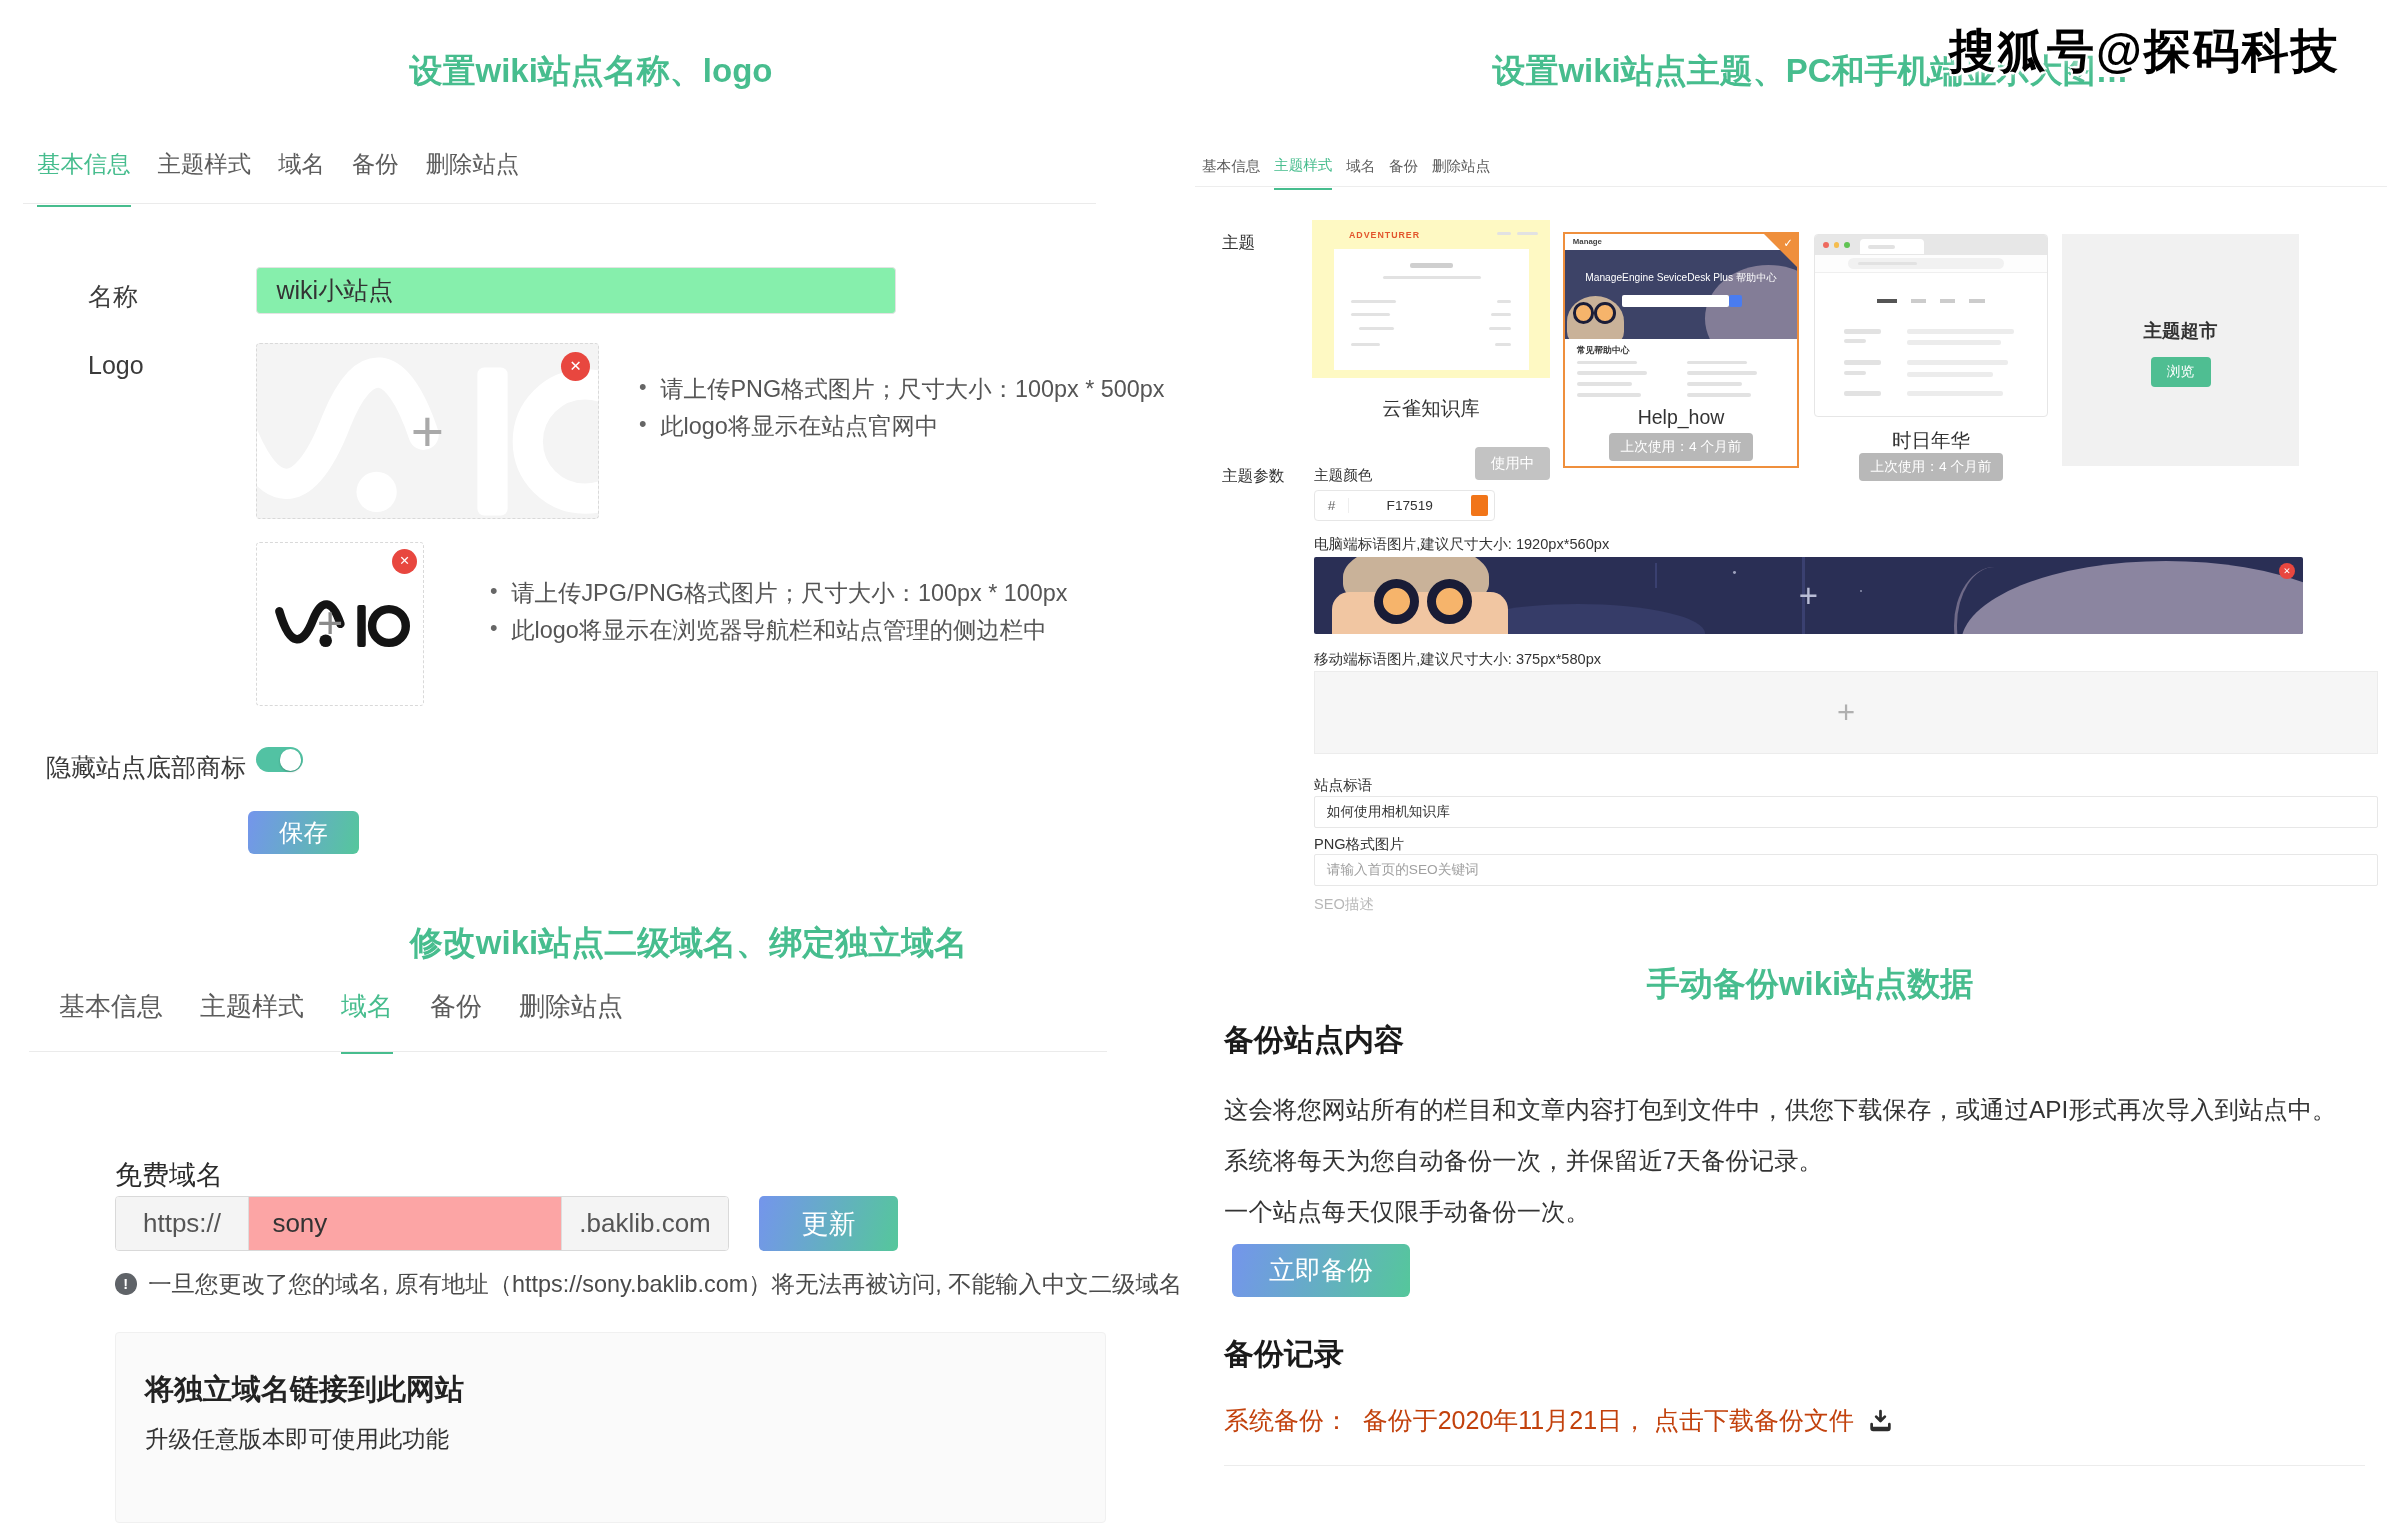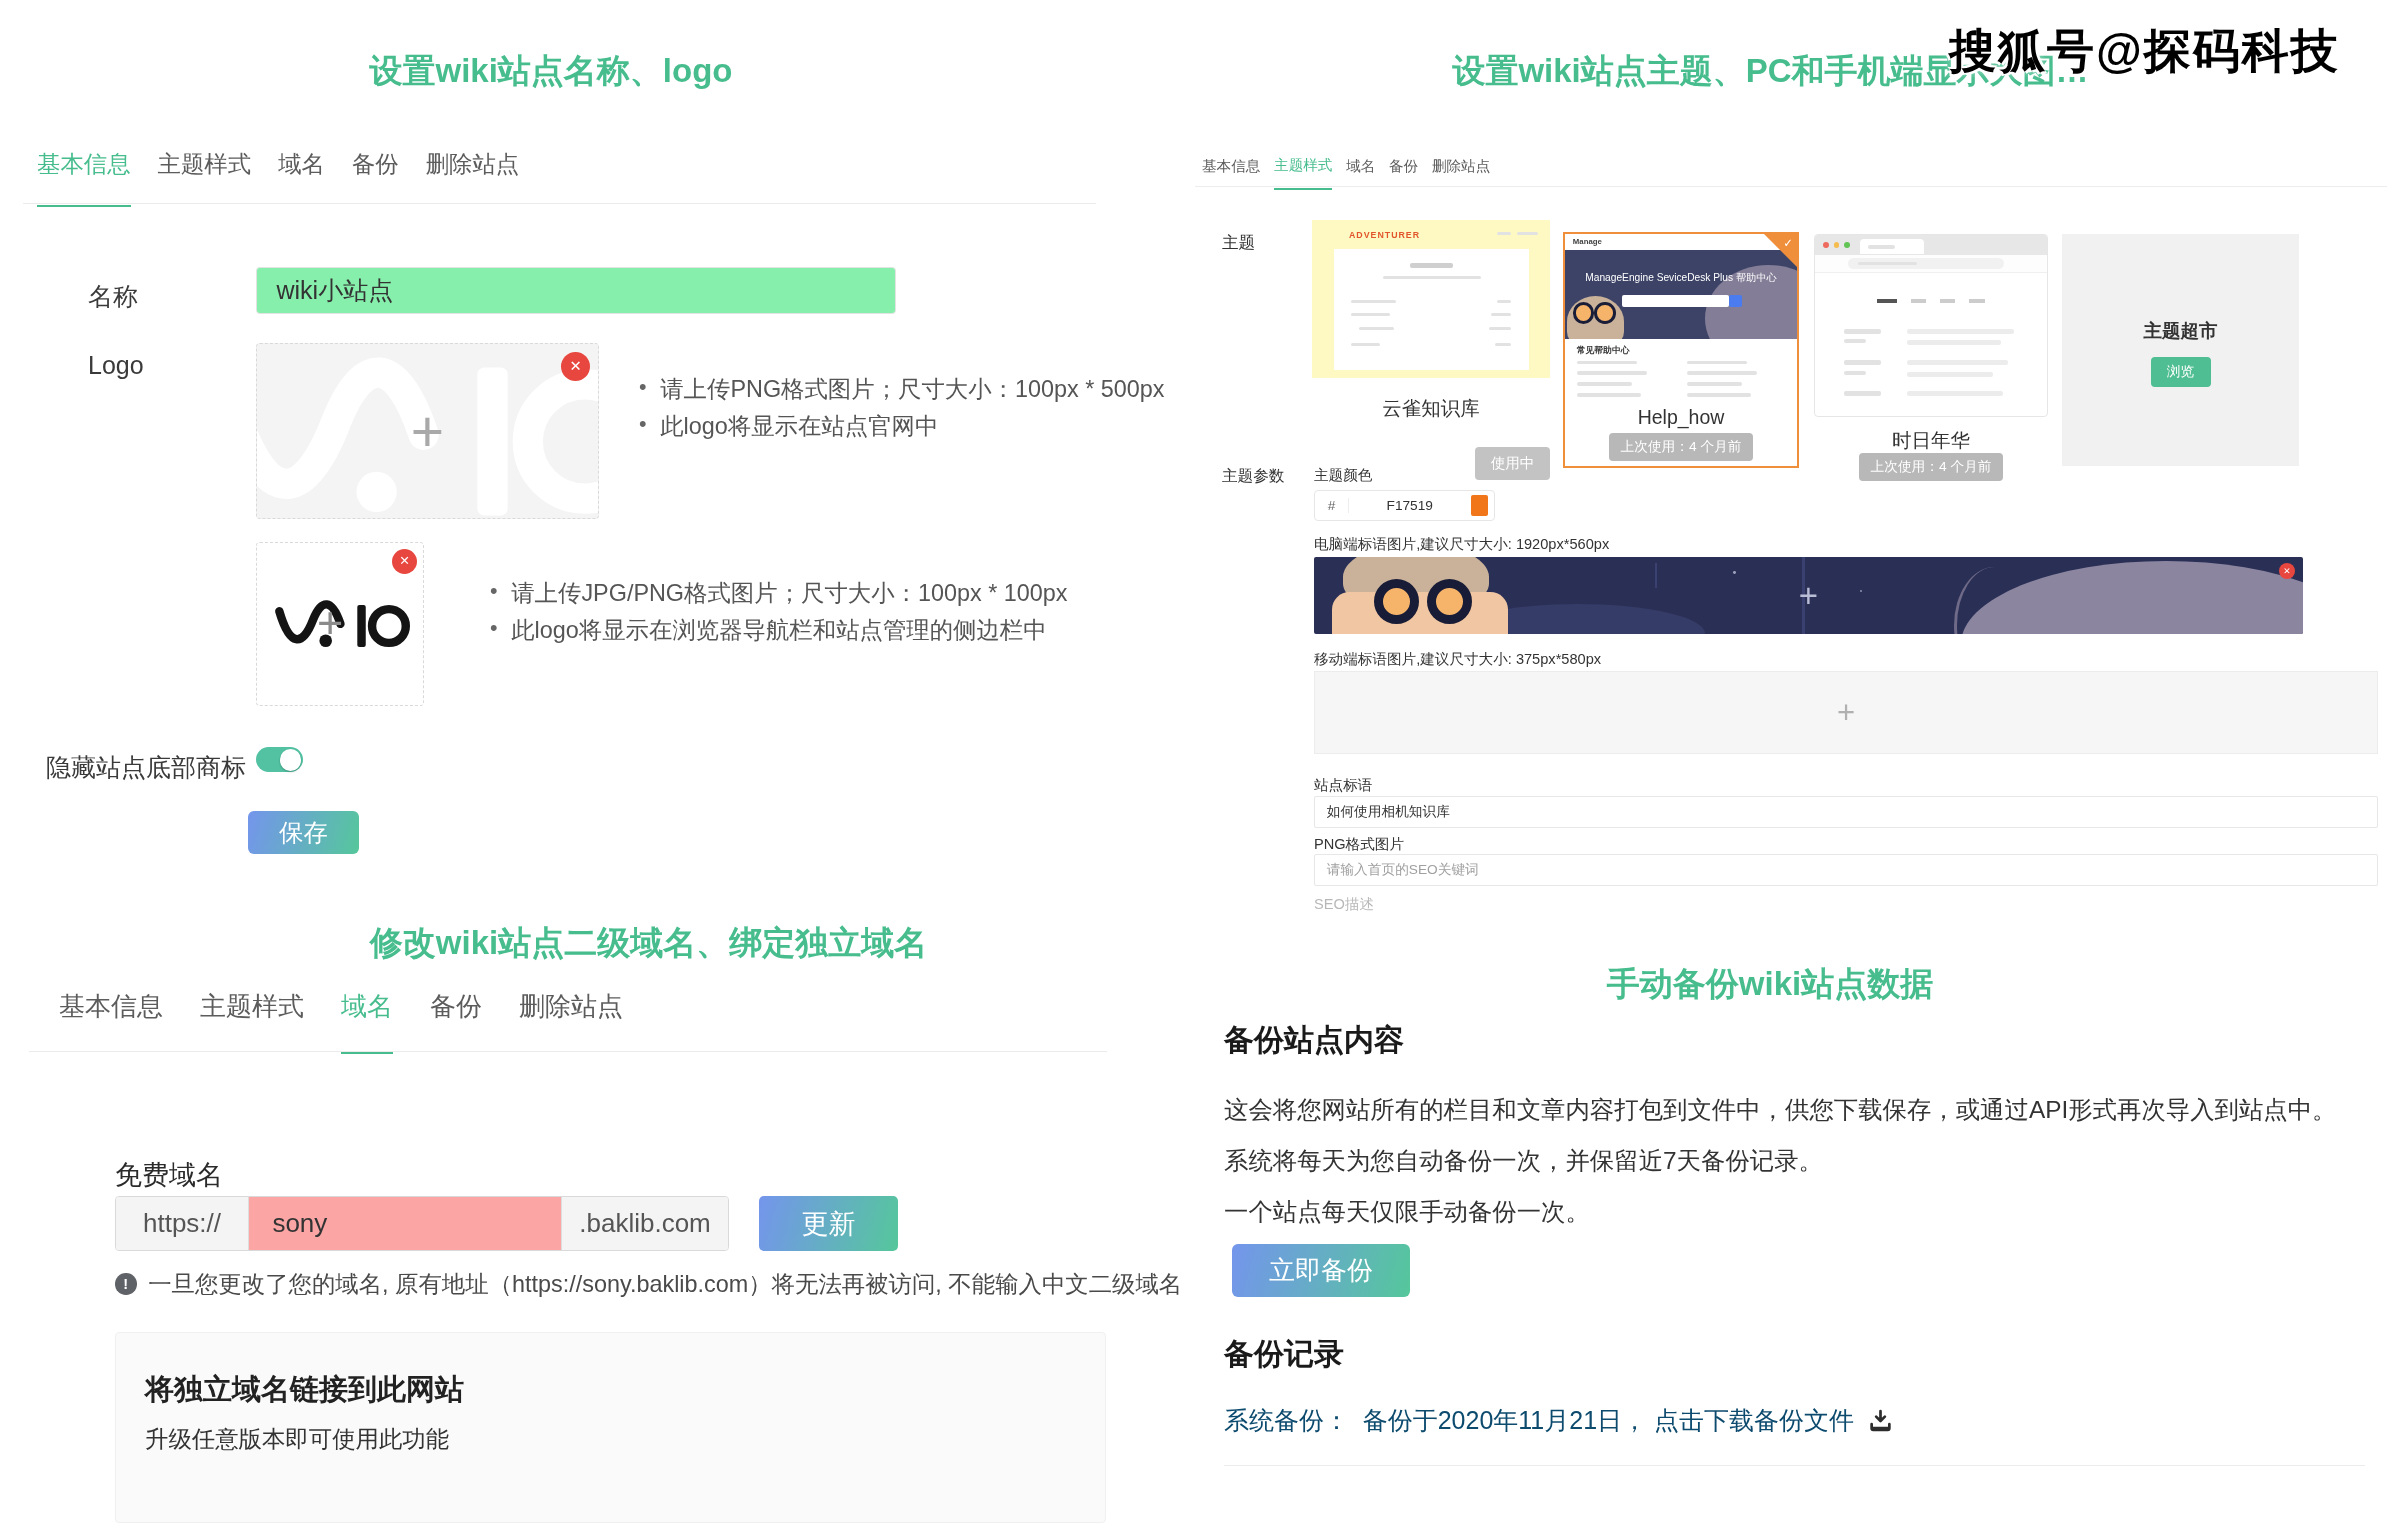--- a/index.html
+++ b/index.html
@@ -5,21 +5,21 @@
   :root{
     --green:#47bd8e;
     --orange:#F17519;
     --grad:linear-gradient(105deg,#7495ec,#55c79b);
     --txt:#333;
   }
   html,body{margin:0;padding:0;background:#fff;}
   .canvas{position:relative;width:2403px;height:1533px;background:#fff;overflow:hidden;
           font-family:"Liberation Sans","DejaVu Sans",sans-serif;color:var(--txt);}
   .abs{position:absolute;}
-  .sec-title{font-size:33px;font-weight:bold;color:var(--green);text-align:center;white-space:nowrap;}
+  .sec-title{font-size:33px;font-weight:bold;color:var(--green);text-align:center;white-space:nowrap;padding-left:40px;}
   .tabs{display:flex;align-items:flex-end;white-space:nowrap;}
   .tab{color:#5c5c5c;cursor:pointer;}
   .tab.active{color:var(--green);border-bottom:2.9px solid var(--green);}
   .hr{background:#ebebeb;height:1px;}
   .inputbox{background:#86efac;border:1px solid #e3e3e3;border-radius:3.9px;display:flex;align-items:center;box-sizing:border-box;}
   .dashedbox{border:1px dashed #d9d9d9;border-radius:3.9px;box-sizing:border-box;}
   .closex{background:#e8473f;border-radius:50%;color:#fff;display:flex;align-items:center;justify-content:center;font-weight:bold;line-height:1;}
   .bullet-row{display:flex;align-items:flex-start;color:#555;font-size:23.4px;white-space:nowrap;}
   .bullet-row::before{content:"•";margin-right:13.7px;color:#666;font-size:21.5px;line-height:29px;}
   .badge{background:#c3c3c3;color:#fff;border-radius:3.9px;display:inline-flex;align-items:center;justify-content:center;white-space:nowrap;}
@@ -281,21 +281,21 @@
   <div class="abs" style="left:1224px;top:1084px;font-size:24.4px;color:#333;line-height:51px;white-space:nowrap;">
     <div>这会将您网站所有的栏目和文章内容打包到文件中，供您下载保存，或通过API形式再次导入到站点中。</div>
     <div>系统将每天为您自动备份一次，并保留近7天备份记录。</div>
     <div>一个站点每天仅限手动备份一次。</div>
   </div>
 
   <button class="abs gradbtn" style="left:1232px;top:1244px;width:178px;height:53px;font-size:26px;">立即备份</button>
 
   <div class="abs" style="left:1224px;top:1334px;font-size:30px;font-weight:bold;color:#1a1a1a;">备份记录</div>
 
-  <div class="abs" style="left:1224px;top:1404px;display:flex;align-items:center;gap:13.7px;font-size:25px;color:#0c4a6e;white-space:nowrap;">
+  <div class="abs" style="left:1224px;top:1404px;display:flex;align-items:center;gap:13.7px;font-size:25px;color:#c2410c;white-space:nowrap;">
     <span>系统备份：</span>
     <span>备份于2020年11月21日， 点击下载备份文件</span>
     <svg width="25" height="25" viewBox="0 0 24 24">
       <path d="M12 3v9.5m0 0l-4.2-4.2M12 12.5l4.2-4.2" fill="none" stroke="#2d2d2d" stroke-width="2.6" stroke-linecap="round" stroke-linejoin="round"></path>
       <path d="M3.5 15.5v4a1.5 1.5 0 0 0 1.5 1.5h14a1.5 1.5 0 0 0 1.5-1.5v-4" fill="none" stroke="#2d2d2d" stroke-width="2.6" stroke-linecap="round"></path>
       <rect x="3.5" y="18" width="17.5" height="3.4" rx="1" fill="#2d2d2d"></rect>
     </svg>
   </div>
 
   <div class="abs hr" style="left:1224px;top:1465px;width:1141px;background:#ececec;"></div>

